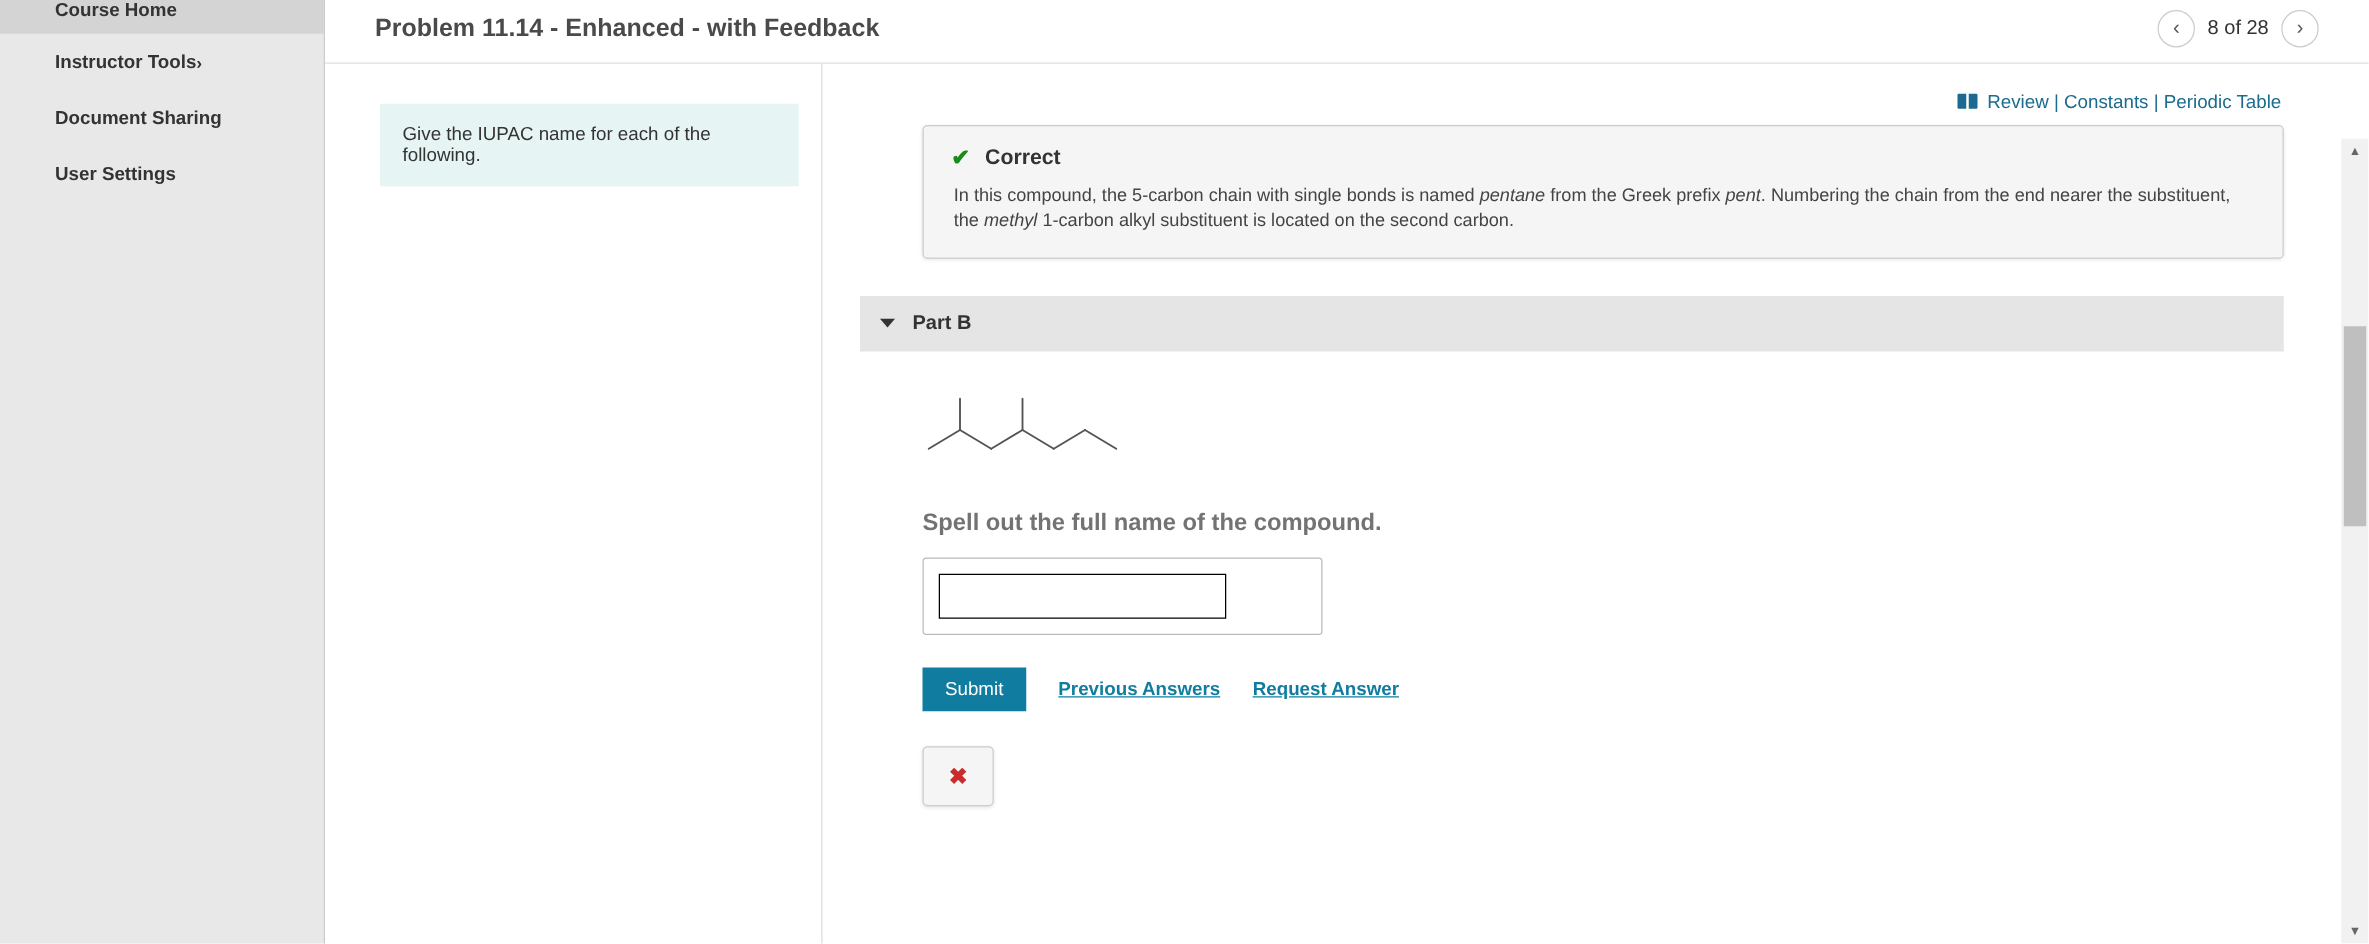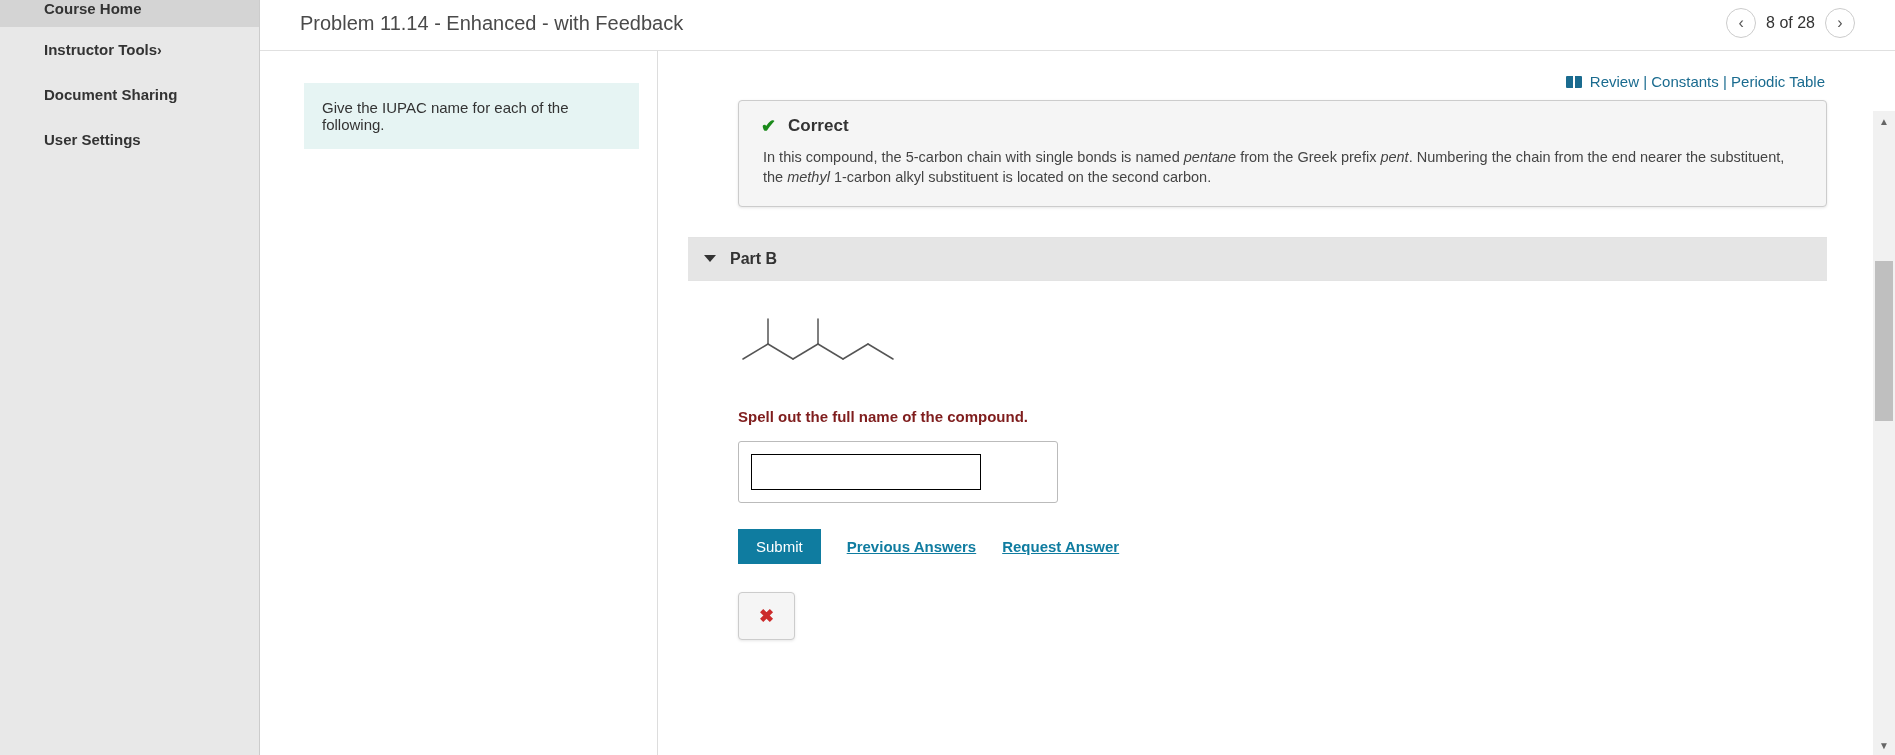--- a/index.html
+++ b/index.html
@@ -45,21 +45,21 @@
 }
 .topbar {
   display: flex;
   align-items: center;
   justify-content: space-between;
   padding: 8px 40px 12px 40px;
   border-bottom: 1px solid #e0e0e0;
 }
 .problem-title {
   font-size: 20px;
-  font-weight: 400;
+  font-weight: 700;
   color: #4a4a4a;
 }
 .nav-group {
   display: flex;
   align-items: center;
   gap: 10px;
 }
 .circle-btn {
   width: 30px;
   height: 30px;
@@ -178,23 +178,23 @@
   border-right: 6px solid transparent;
   border-top: 7px solid #333;
 }
 .part-body {
   padding: 18px 28px 18px 50px;
 }
 .molecule {
   margin: 10px 0 26px 0;
 }
 .prompt-text {
-  font-size: 15px;
-  font-weight: 600;
-  color: #7f1d1d;
+  font-size: 19px;
+  font-weight: 600;
+  color: #737373;
   margin-bottom: 16px;
 }
 .answer-frame {
   border: 1px solid #bbb;
   border-radius: 3px;
   padding: 12px;
   width: 320px;
   margin-bottom: 26px;
 }
 .answer-input {

